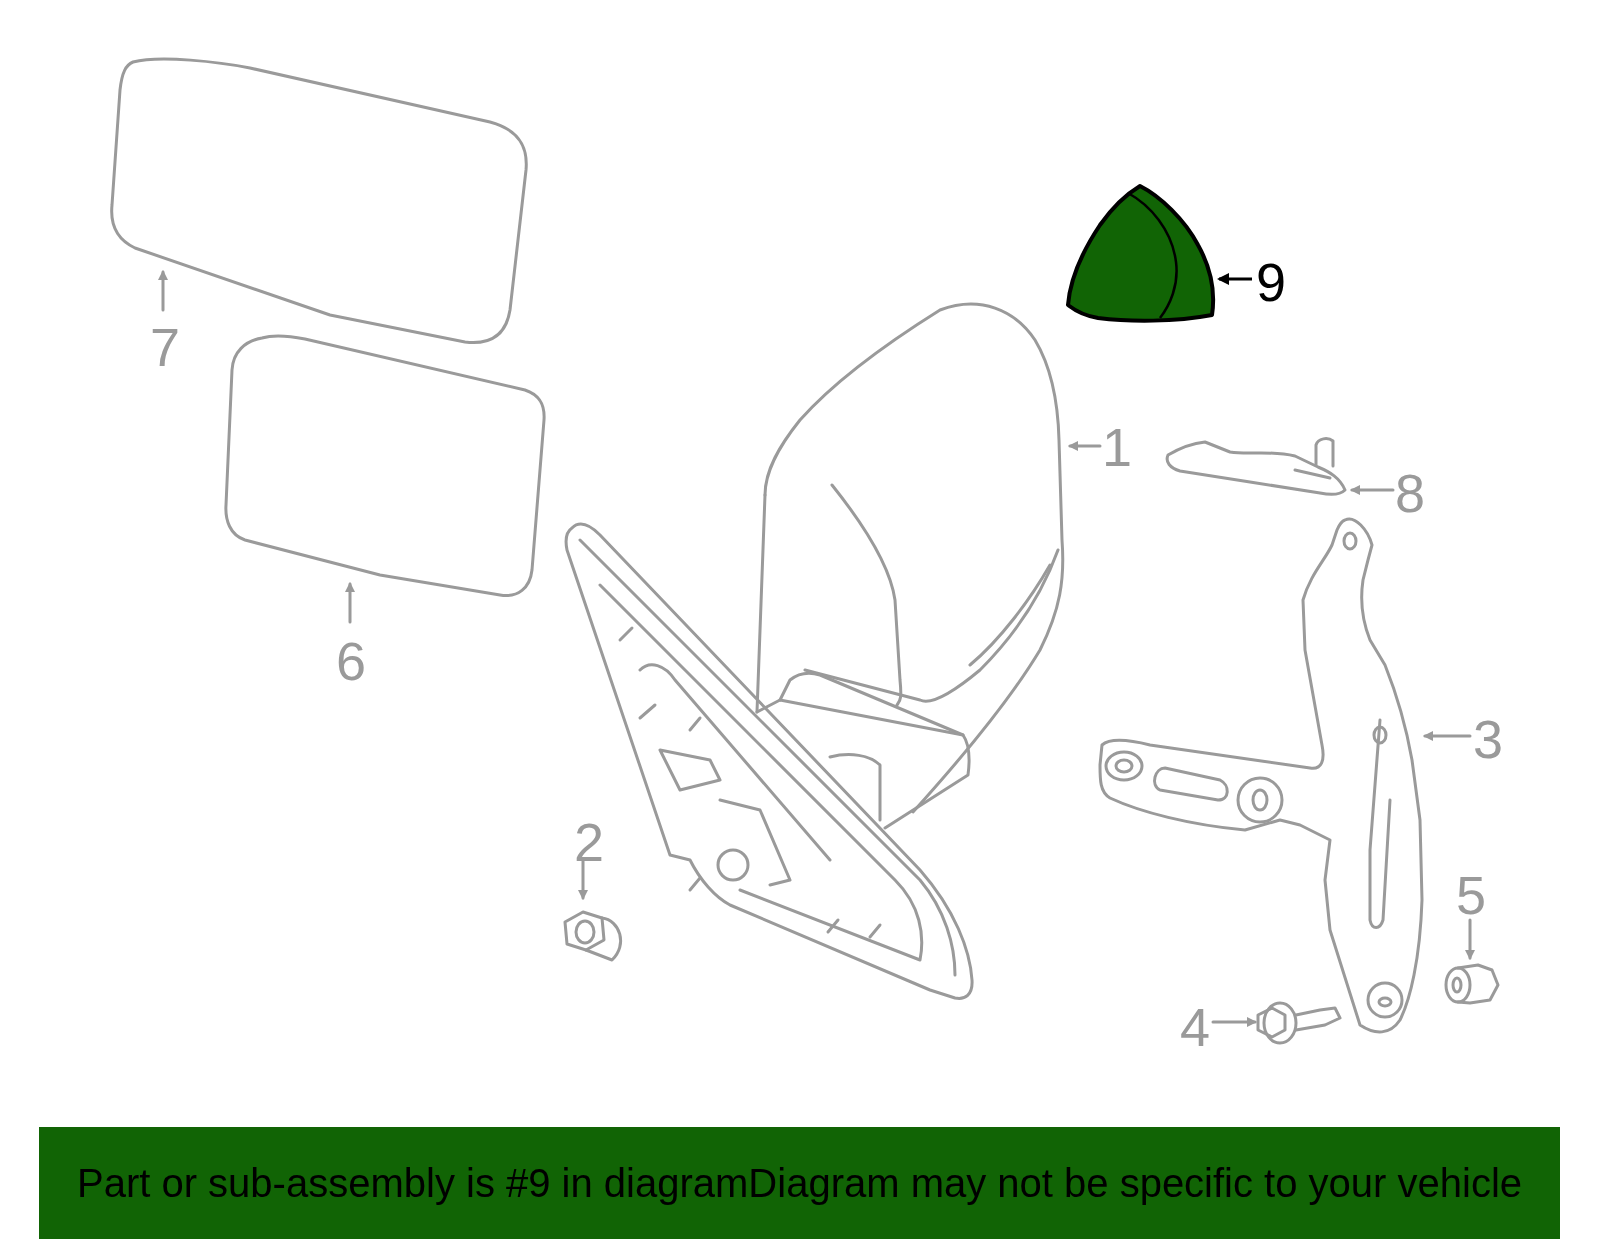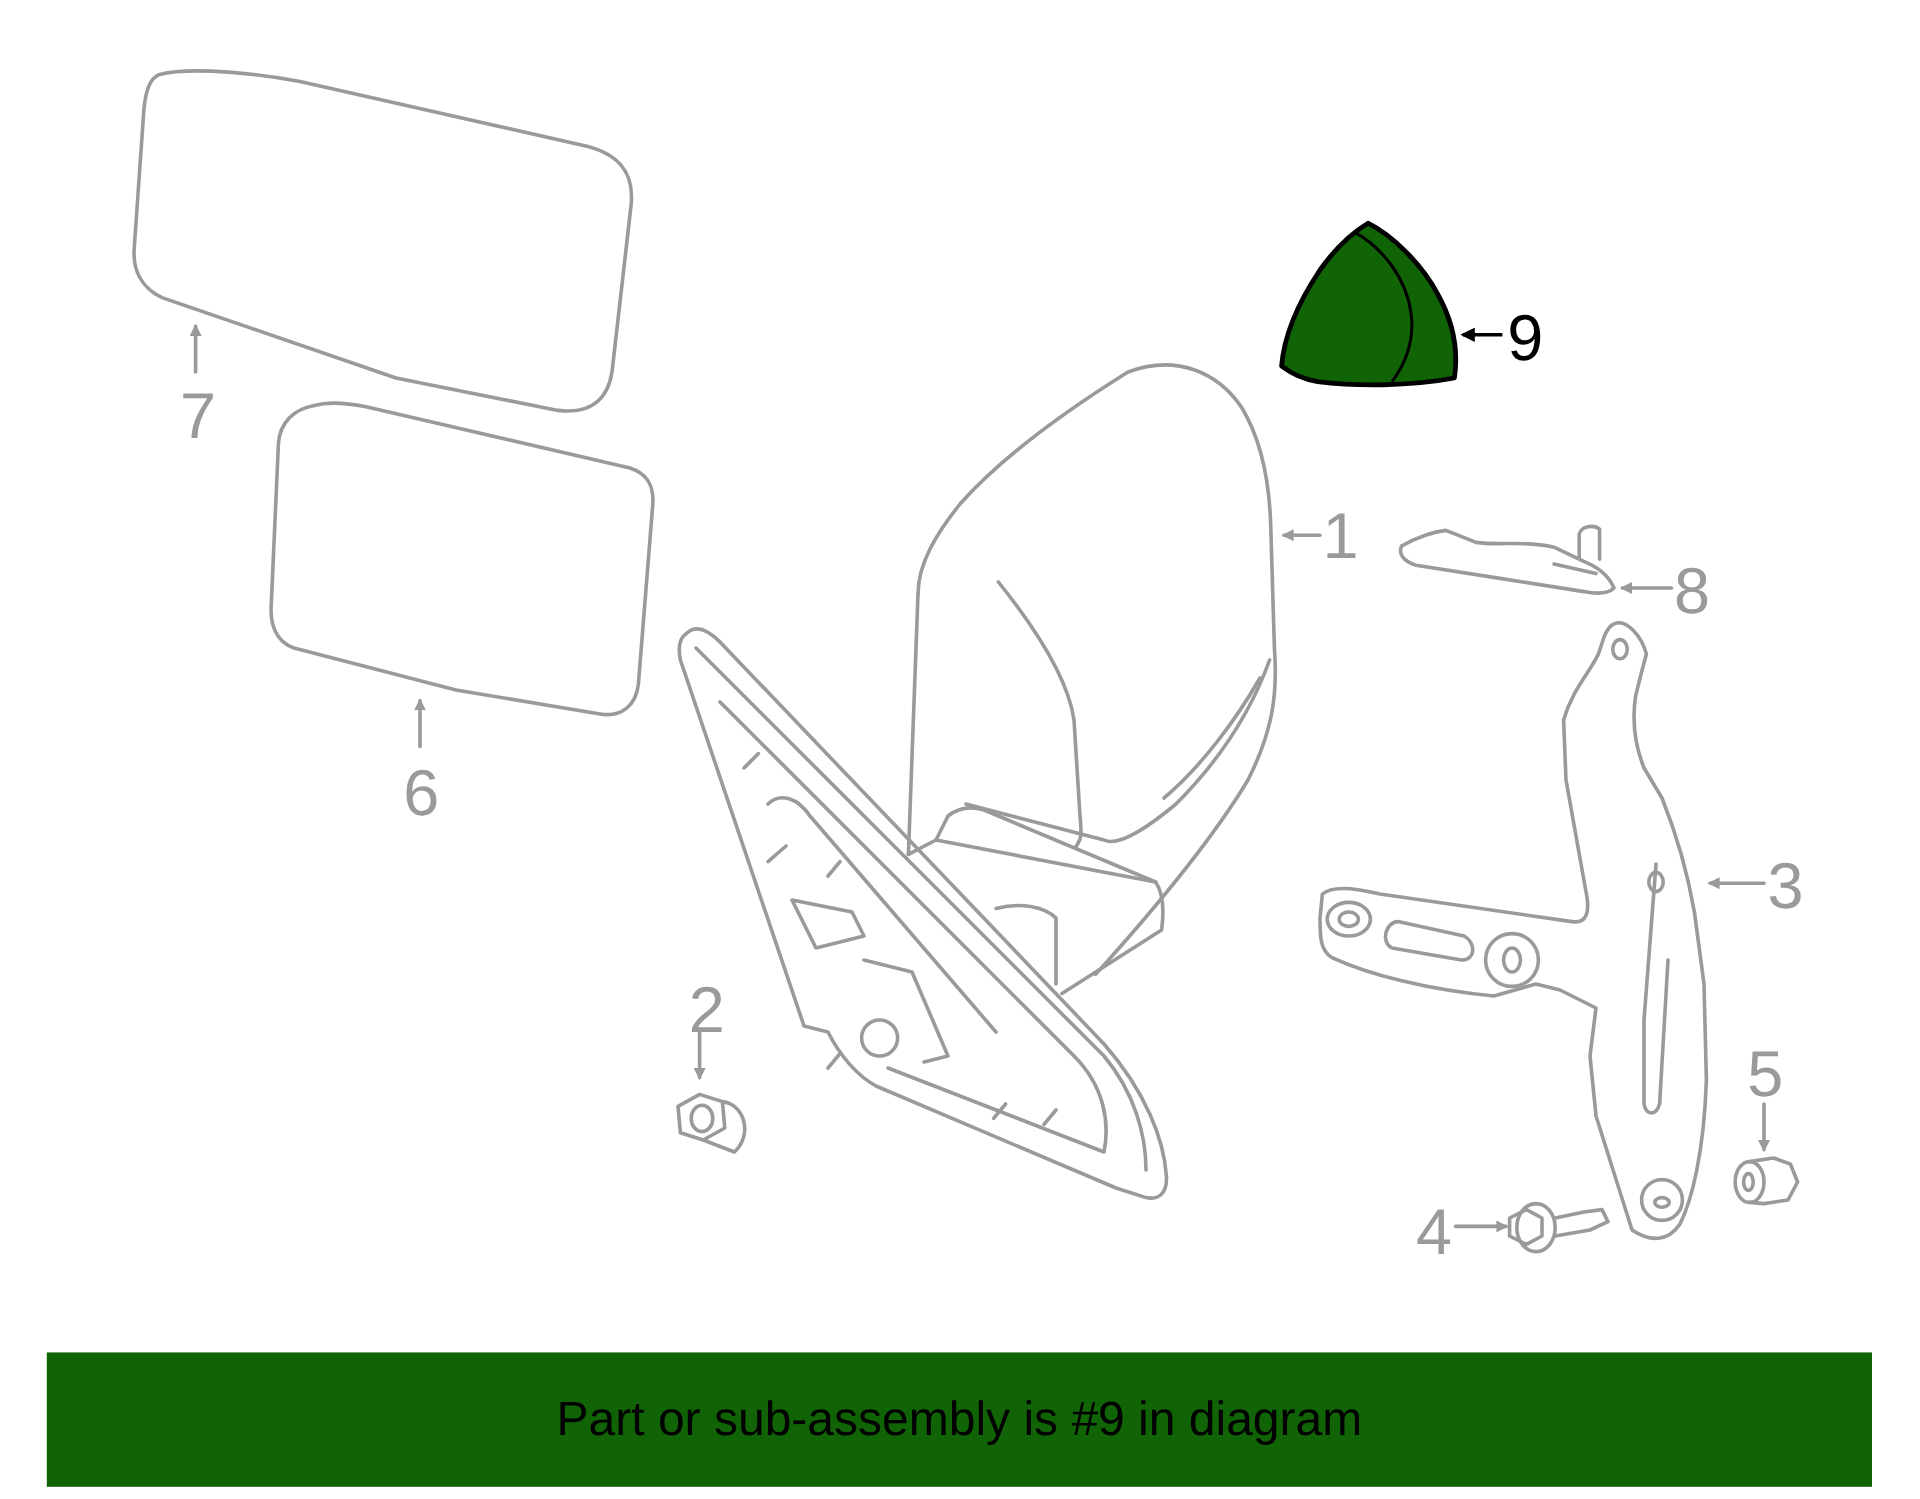--- a/index.html
+++ b/index.html
@@ -124,13 +124,14 @@
 <div class="callout" style="left:1102px; top:420px;">1</div>
 <div class="callout active" style="left:1256px; top:255px;">9</div>
 <div class="callout" style="left:1395px; top:466px;">8</div>
 <div class="callout" style="left:1473px; top:712px;">3</div>
 <div class="callout" style="left:574px; top:815px;">2</div>
 <div class="callout" style="left:1456px; top:868px;">5</div>
 <div class="callout" style="left:1180px; top:1000px;">4</div>
 
 <div id="banner">
   <span>Part or sub-assembly is #9 in diagram</span>
+  <span>Diagram may not be specific to your vehicle</span>
 </div>
 
 </body></html>

